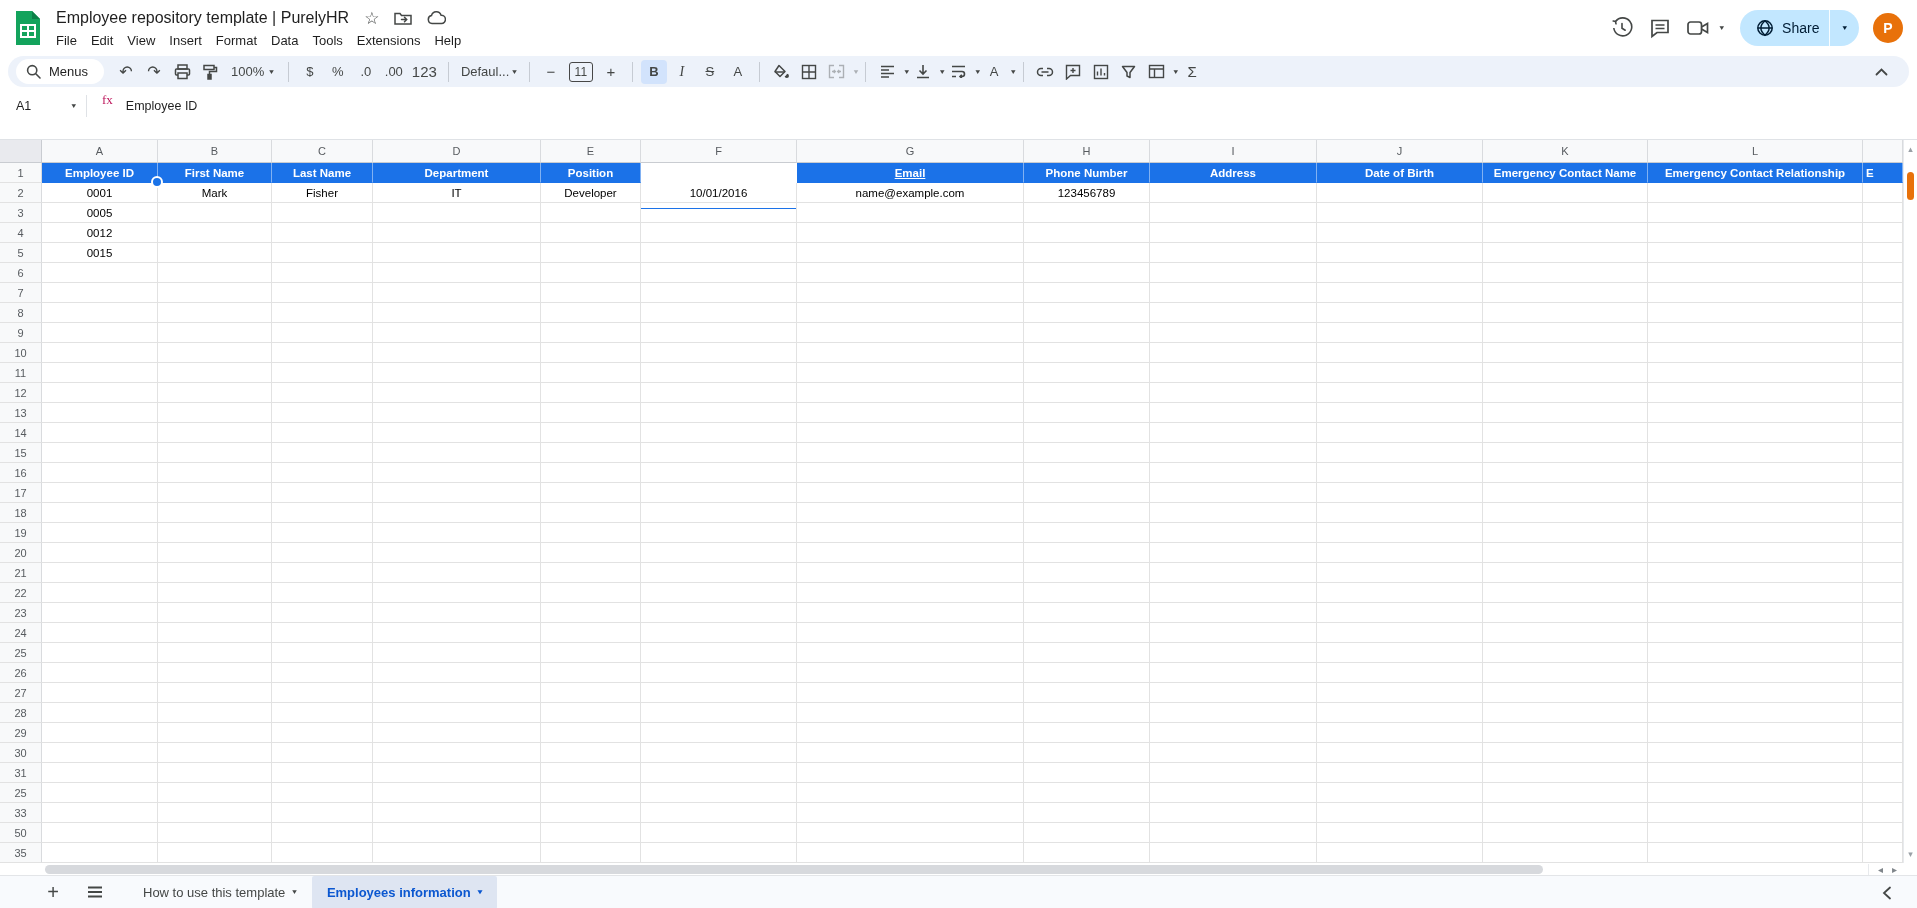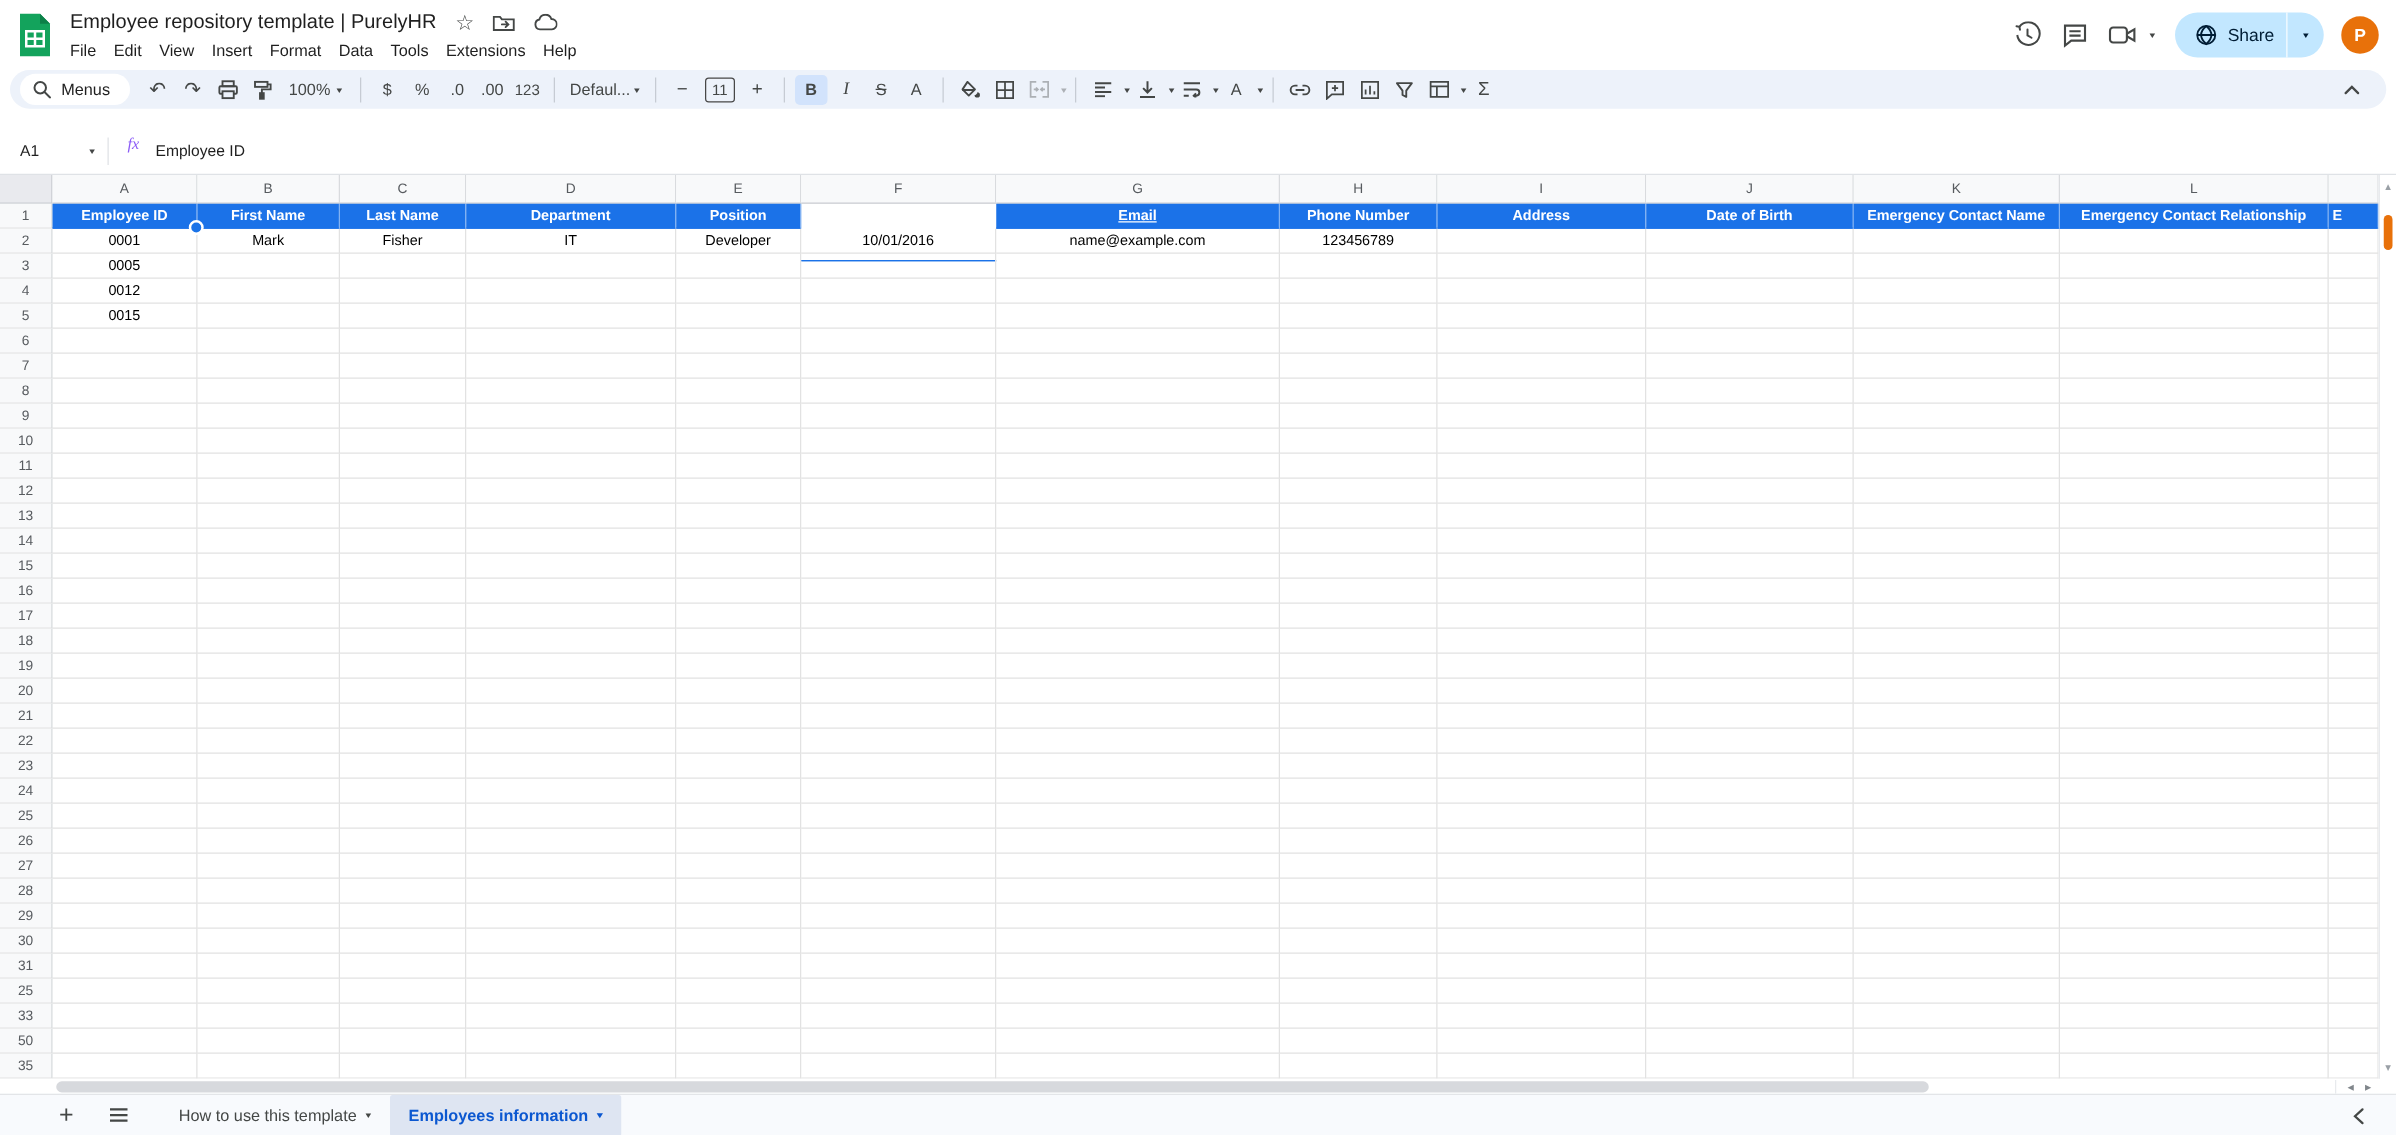--- a/index.html
+++ b/index.html
@@ -42,26 +42,26 @@
   .fs-box { width:24px; height:20px; border:1px solid #474747; border-radius:3px; font-size:12px;
     display:flex; align-items:center; justify-content:center; margin:0 4px; }
   .b-active { background:#d2e3fc; font-weight:bold; }
   .muted { opacity:.38; }
   .spacer { flex:1; }
   .serif-i { font-family:"Liberation Serif", serif; font-style:italic; font-size:14px; }
   .strike { text-decoration:line-through; }
 
   
   .formula-bar { position:absolute; top:88px; left:0; width:1917px; height:52px; background:#fff;
-    border-bottom:1px solid #dfe2e6; display:flex; align-items:flex-end; }
+    border-bottom:1px solid #dfe2e6; display:flex; }
   .fb-row { height:36px; display:flex; align-items:center; width:100%; }
   .name-box { width:86px; padding:0 10px 0 16px; display:flex; align-items:center; justify-content:space-between;
     font-size:12.5px; }
   .fb-sep { width:1px; height:22px; background:#dfe2e6; }
-  .fx { font-family:"Liberation Serif", serif; font-style:italic; font-size:13px; color:#8b5cf6; margin:0 13px 12px 15px; }
+  .fx { font-family:"Liberation Serif", serif; font-size:13px; color:#be185d; margin:0 13px 12px 15px; }
   .fb-value { font-size:12.5px; color:#1f1f1f; }
 
   
   .grid { position:absolute; top:140px; left:0; width:1903px; height:723px; overflow:hidden; background:#fff; }
   .col-letters { display:flex; height:23px; }
   .corner { width:42px; flex:0 0 42px; background:#e9eaee; border-right:1px solid #c9ccd1; border-bottom:1px solid #c9ccd1; }
   .col-letter { background:#f8f9fa; border-right:1px solid #d9dbde; border-bottom:1px solid #c9ccd1;
     font-size:11px; color:#575b5f; display:flex; align-items:center; justify-content:center; }
   .grid-row { display:flex; height:20px; }
   .row-num { width:42px; flex:0 0 42px; background:#f8f9fa; border-right:1px solid #d9dbde;
@@ -218,21 +218,21 @@
   <div class="tb-btn">
       <span class="tb-text">%</span>
     </div>
   <div class="tb-btn">
       <span class="tb-text">.0</span>
     </div>
   <div class="tb-btn">
       <span class="tb-text">.00</span>
     </div>
   <div class="tb-btn">
-      <span style="font-size:12px;">123</span>
+      <span style="font-size:15px;">123</span>
     </div>
   <div class="tb-sep"></div>
   <div class="tb-btn font-name">
     <span class="tb-text">Defaul...</span>
     <span class="caret">▾</span>
   </div>
   <div class="tb-sep"></div>
   <div class="tb-btn" style="font-size:15px;">−</div>
   <div class="fs-box">
       <span>11</span>

